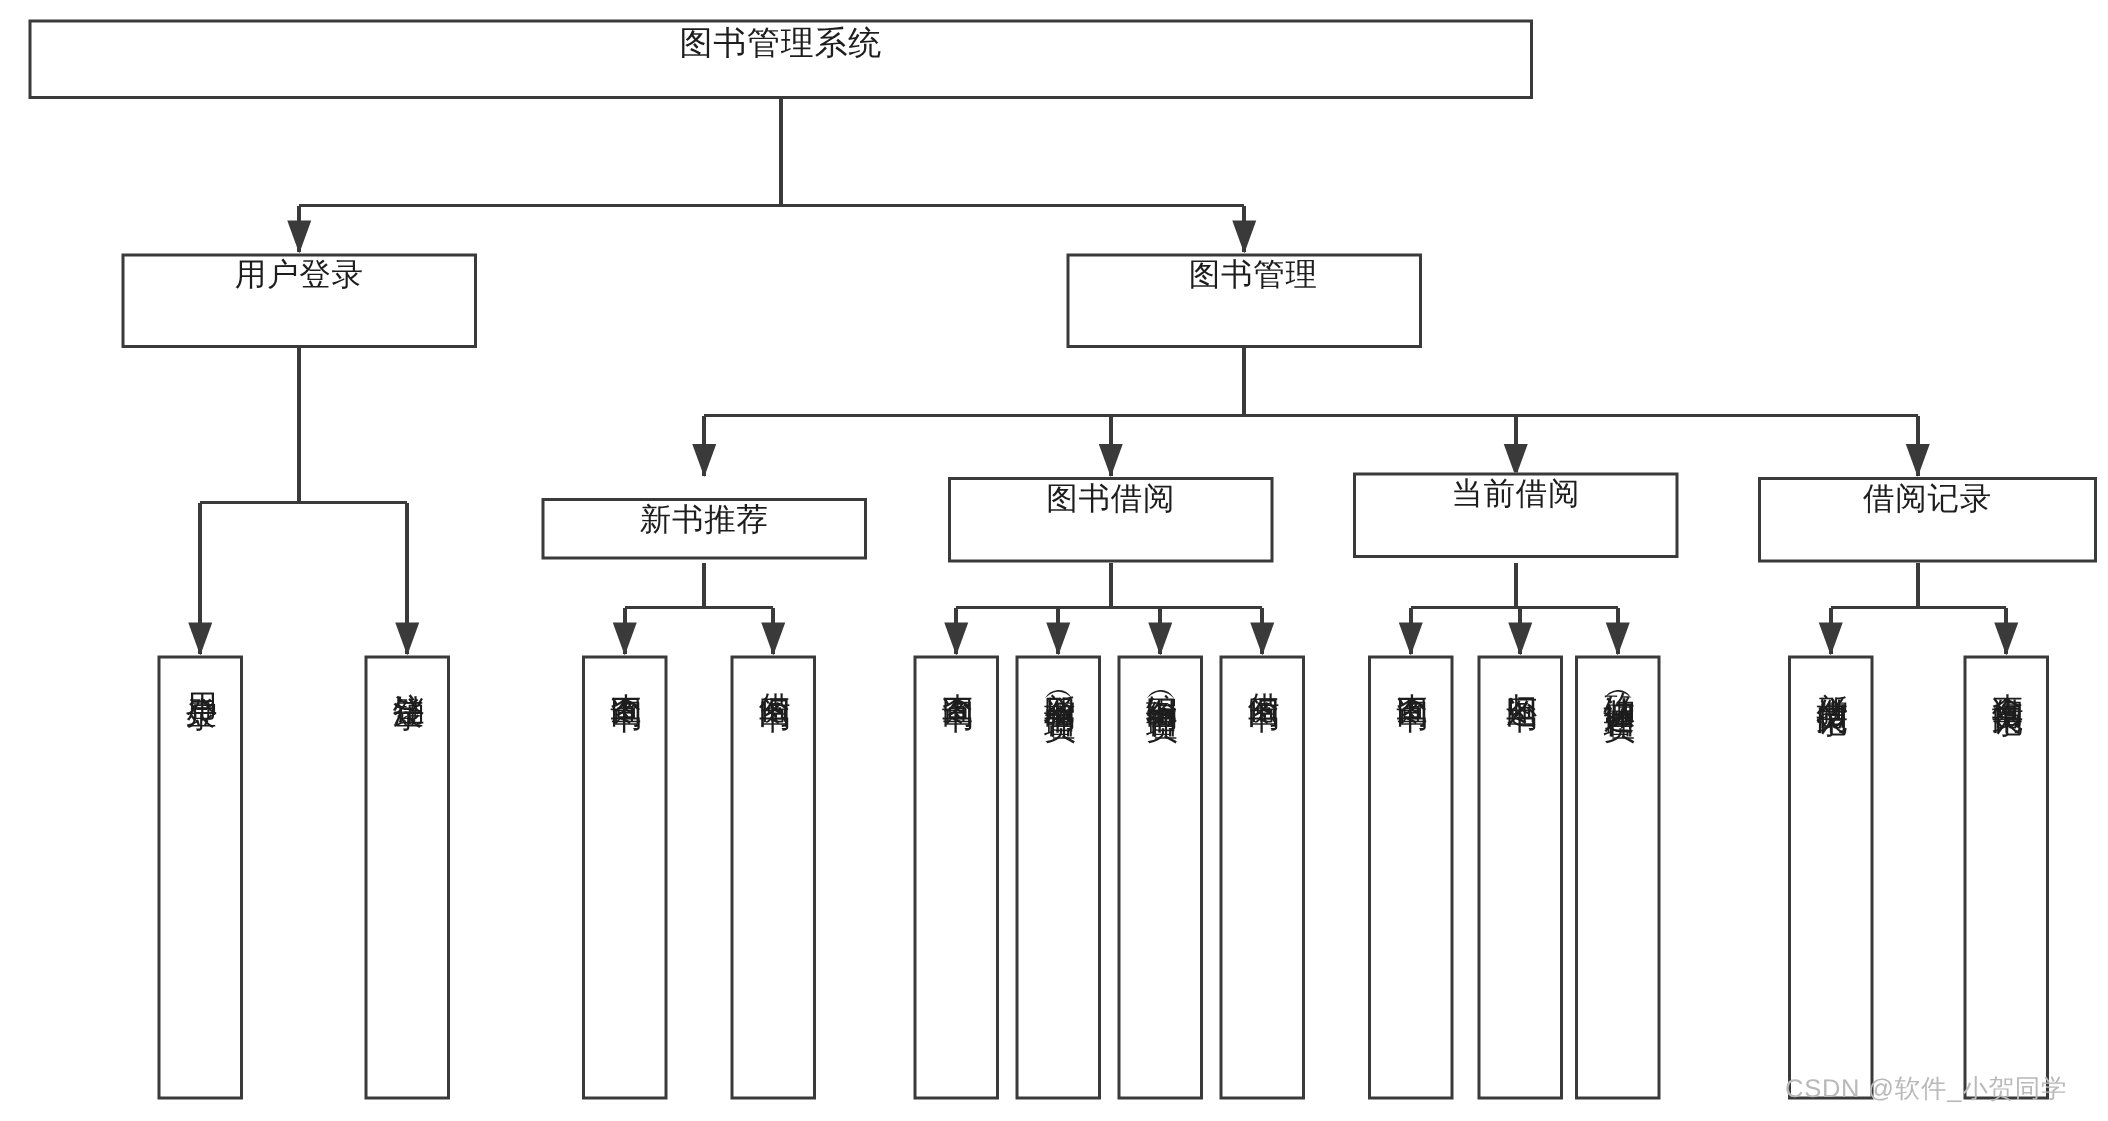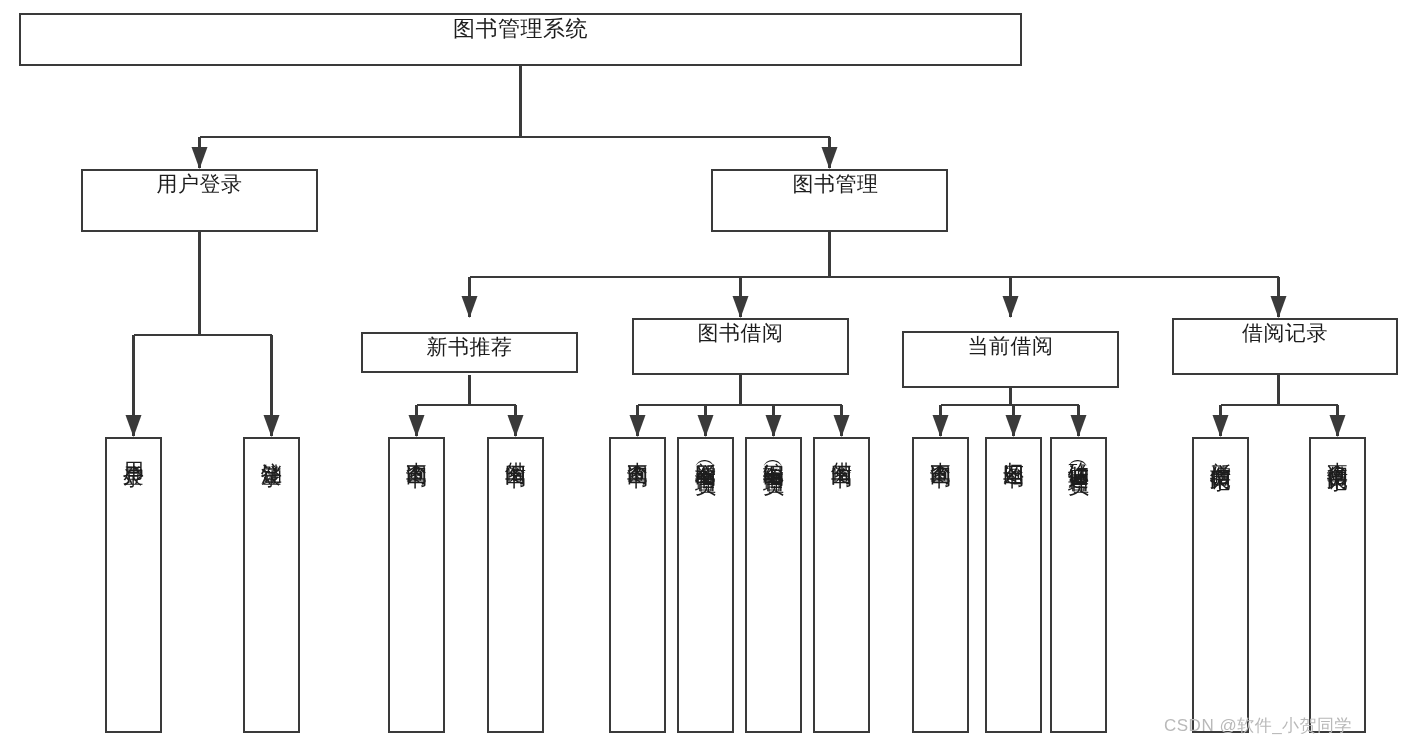--- a/index.html
+++ b/index.html
@@ -134,21 +134,21 @@
       </div>
       <div class="node horiz" style="left: 711px; top: 169px; width: 237px; height: 63px; padding-left: 12px;">
         <span class="lbl">图书管理</span>
       </div>
       <div class="node horiz" style="left: 361px; top: 332px; width: 217px; height: 41px;">
         <span class="lbl">新书推荐</span>
       </div>
       <div class="node horiz" style="left: 632px; top: 318px; width: 217px; height: 57px;">
         <span class="lbl">图书借阅</span>
       </div>
-      <div class="node horiz" style="left: 902px; top: 331px; width: 217px; height: 57px;">
+      <div class="node horiz" style="left: 902px; top: 315px; width: 217px; height: 57px;">
         <span class="lbl">当前借阅</span>
       </div>
       <div class="node horiz" style="left: 1172px; top: 318px; width: 226px; height: 57px;">
         <span class="lbl">借阅记录</span>
       </div>
       <div class="node vert" style="left: 105px; top: 437px; width: 57px; height: 296px;">
         <span class="lbl">用户登录</span>
       </div>
       <div class="node vert" style="left: 243px; top: 437px; width: 57px; height: 296px;">
         <span class="lbl">注销登录</span>
@@ -180,14 +180,14 @@
       <div class="node vert" style="left: 1050px; top: 437px; width: 57px; height: 296px;">
         <span class="lbl">确认归还（管理员）</span>
       </div>
       <div class="node vert" style="left: 1192px; top: 437px; width: 57px; height: 296px;">
         <span class="lbl">新增借阅记录</span>
       </div>
       <div class="node vert" style="left: 1309px; top: 437px; width: 57px; height: 296px;">
         <span class="lbl">查询借阅记录</span>
       </div>
     </div>
-  <div class="watermark" style="left:1164px; top:714px;">CSDN @软件_小贺同学</div>
+  <div class="watermark" style="left:1190px; top:714px;">CSDN @软件_小贺同学</div>
 </div>
 
 </body></html>

